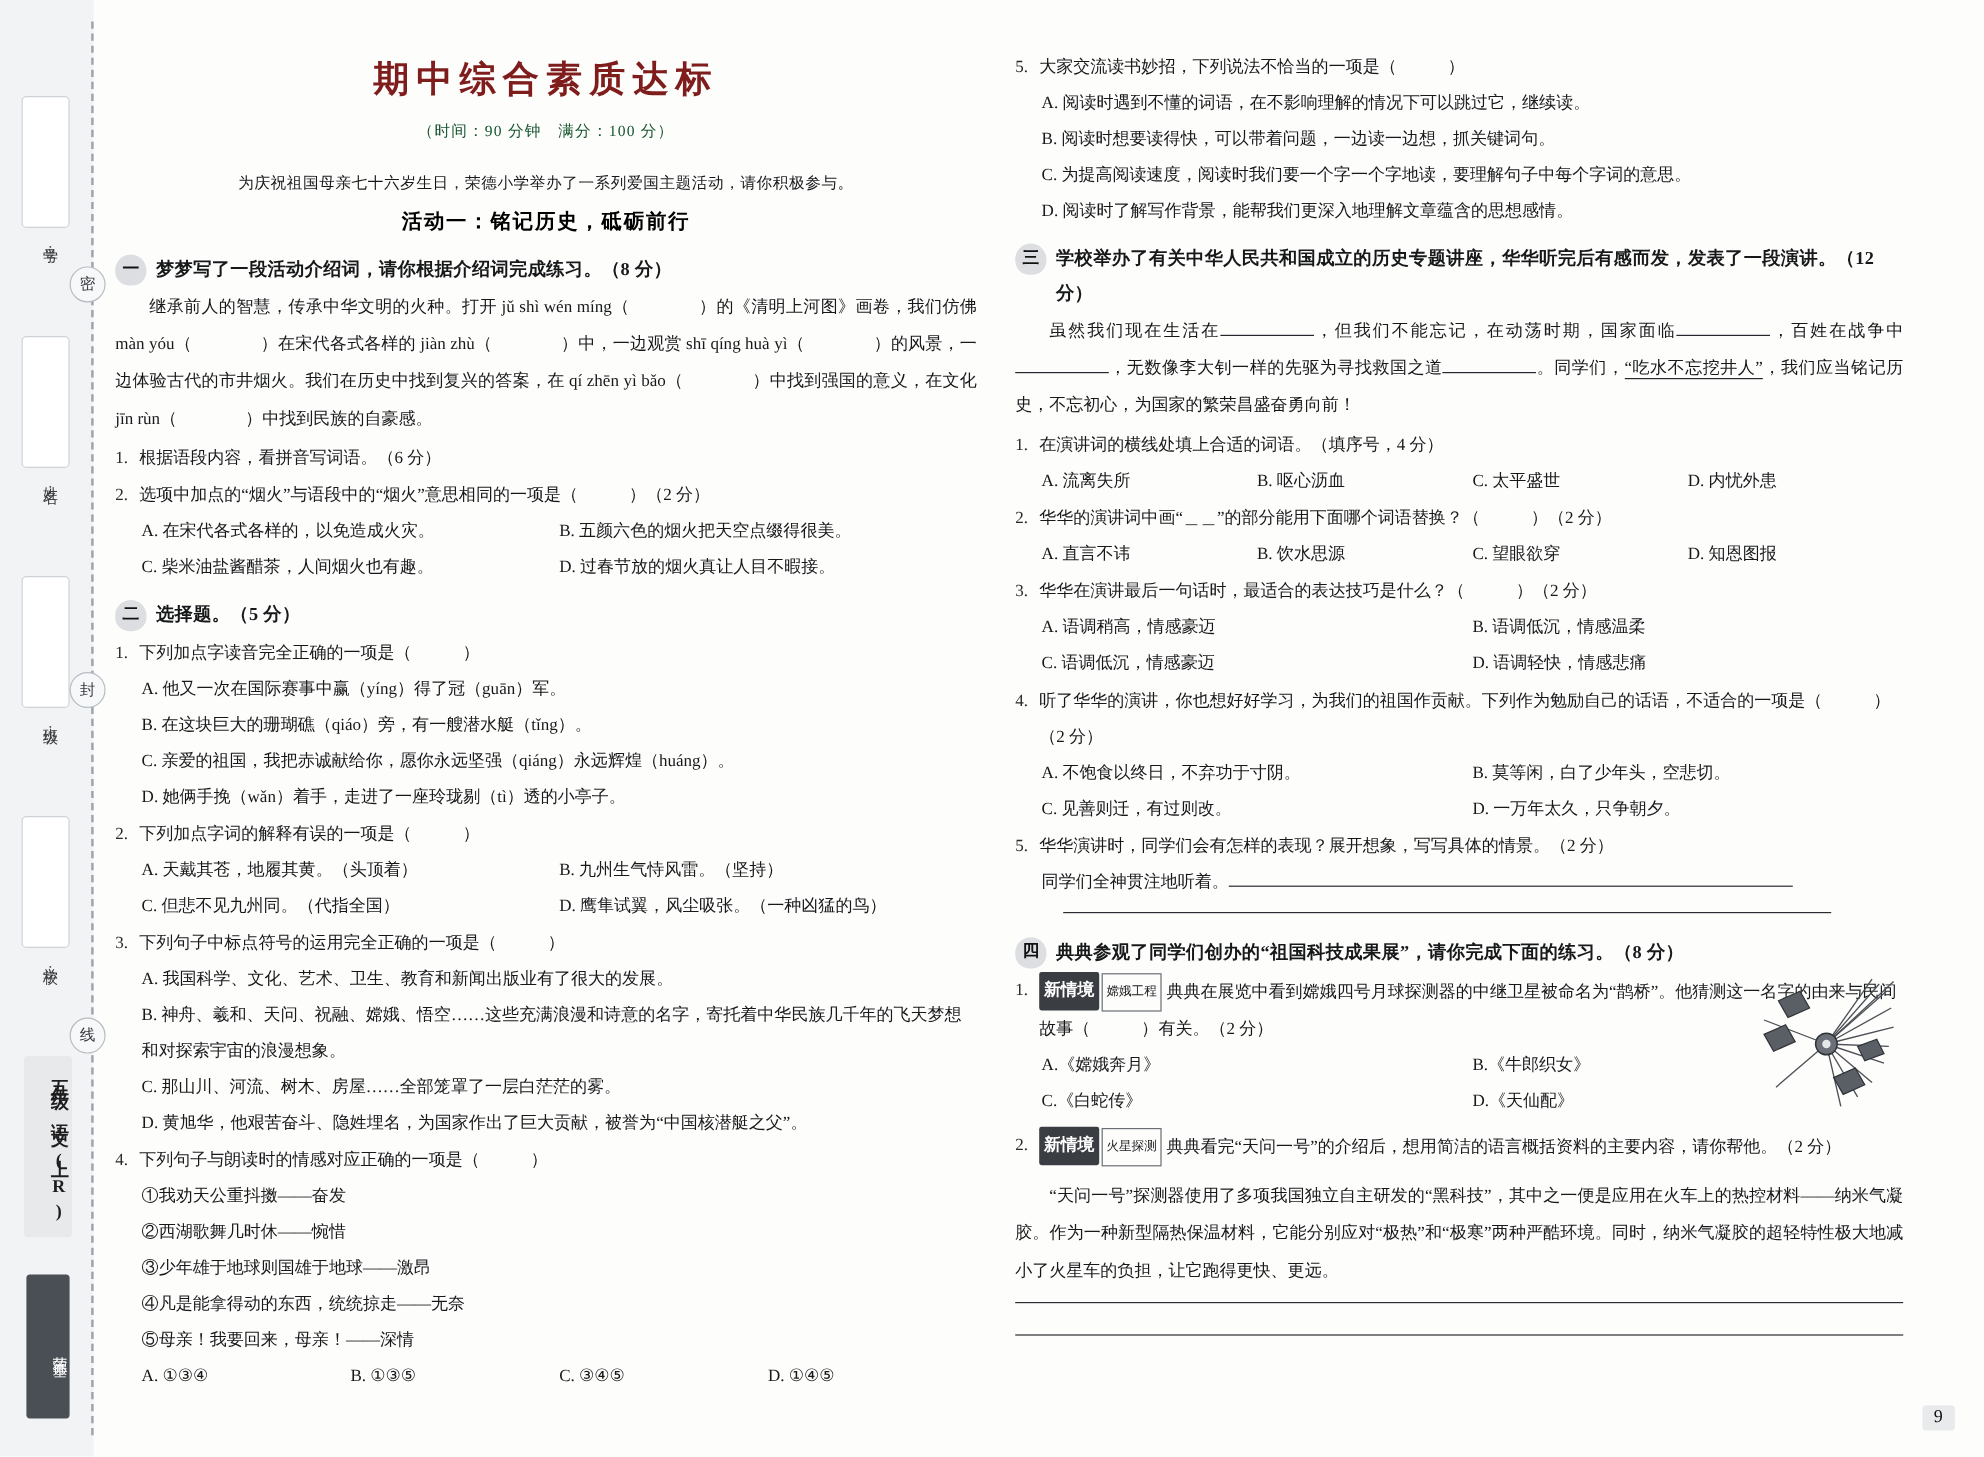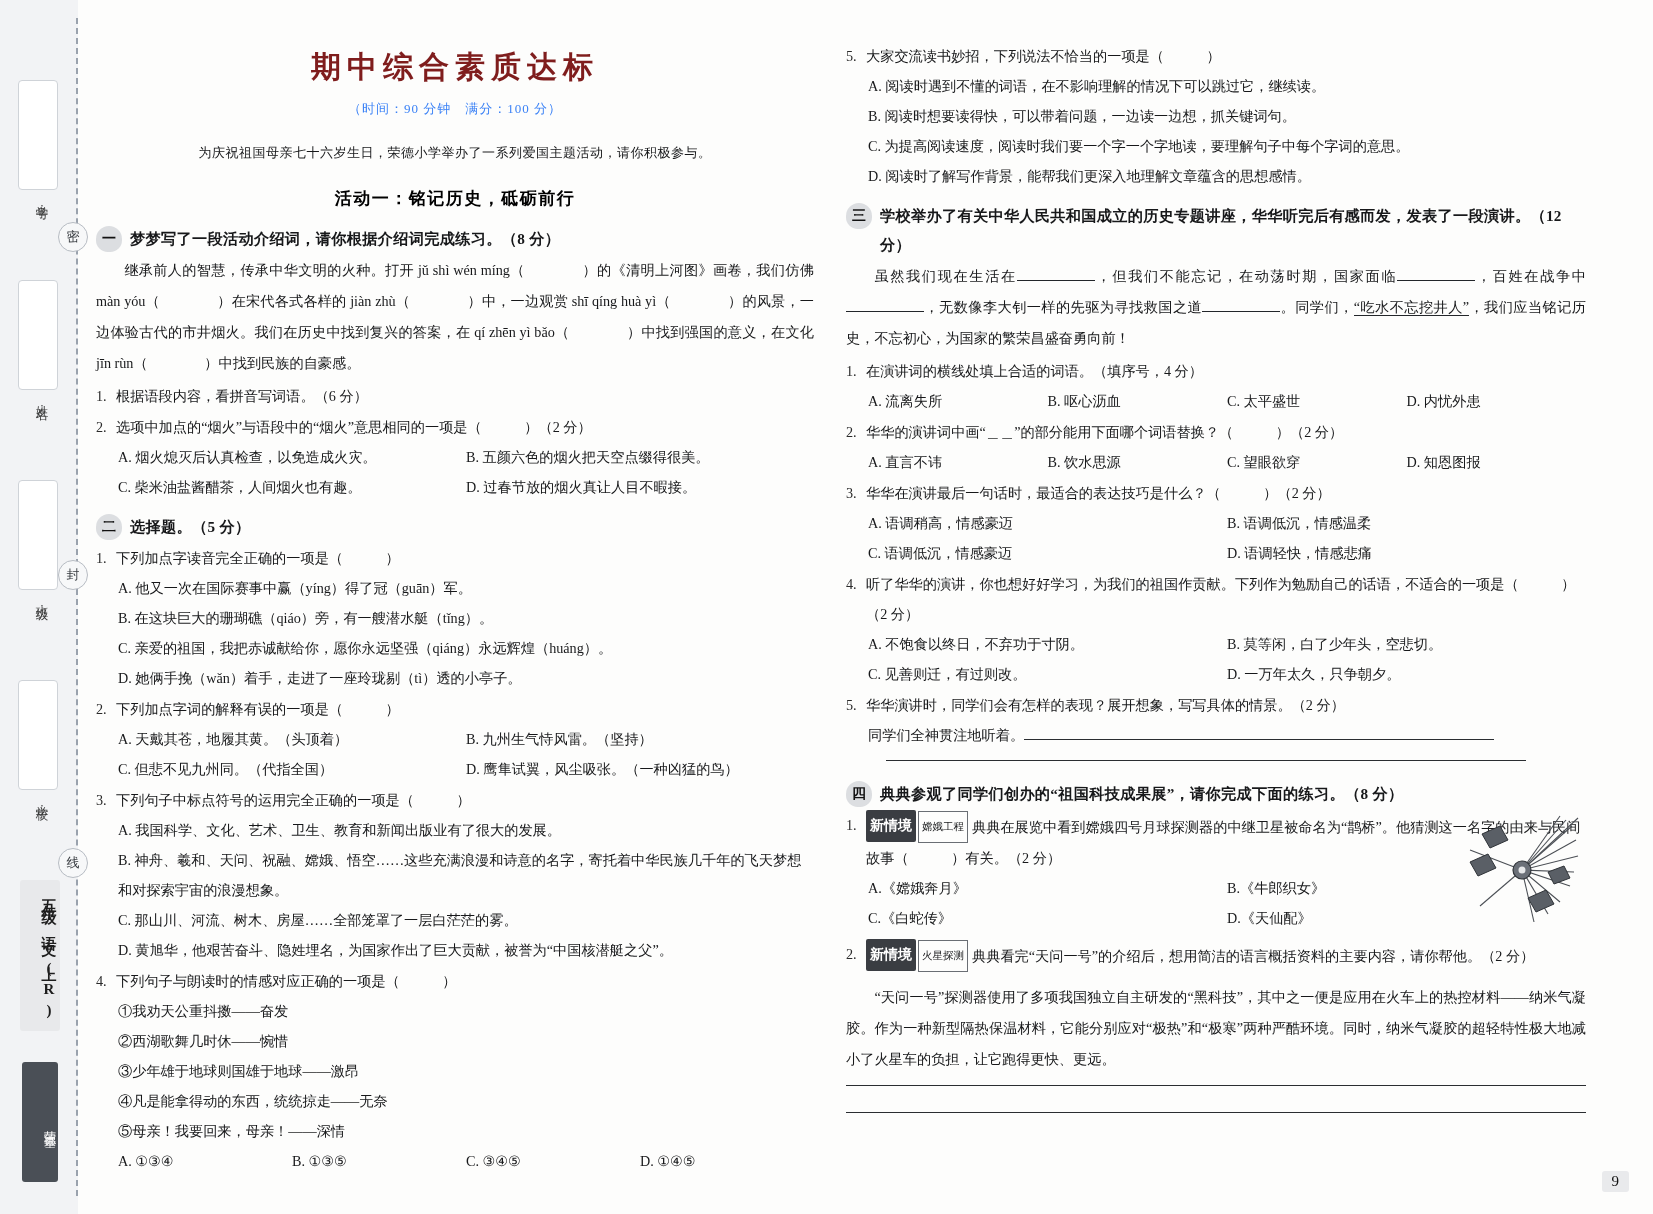--- a/index.html
+++ b/index.html
@@ -97,36 +97,36 @@
     font-size: 30px;
     font-weight: bold;
     letter-spacing: 6px;
     font-family: "DejaVu Serif", "Liberation Serif", serif;
     color: #7f1d1d;
     margin-top: 12px;
   }
   #title-sub {
     text-align: center;
     font-size: 13px;
-    color: #3b82f6;
+    color: #14532d;
     margin-top: 12px;
     letter-spacing: 1px;
   }
   #intro-line {
     margin-top: 14px;
     text-align: center;
     font-size: 13px;
     letter-spacing: .5px;
   }
   .activity-head {
     text-align: center;
     font-weight: bold;
     font-size: 17px;
     letter-spacing: 1.5px;
-    margin-top: 16px;
+    margin-top: 2px;
     margin-bottom: 8px;
     color: #000;
   }
 
   
   .sec {
     display: flex;
     align-items: flex-start;
     margin-top: 10px;
     margin-bottom: 2px;
@@ -276,21 +276,21 @@
     <div class="q">
       <div class="q-num">1.</div>
       <div class="q-body">根据语段内容，看拼音写词语。（6 分）</div>
     </div>
 
     <div class="q">
       <div class="q-num">2.</div>
       <div class="q-body">选项中加点的“烟火”与语段中的“烟火”意思相同的一项是（　　　）（2 分）</div>
     </div>
     <div class="opts">
-      <div class="opt opt-2">A. 烟火熄灭后认真检查，以免造成火灾。</div>
+      <div class="opt opt-2">A. 在宋代各式各样的，以免造成火灾。</div>
       <div class="opt opt-2">B. 五颜六色的烟火把天空点缀得很美。</div>
       <div class="opt opt-2">C. 柴米油盐酱醋茶，人间烟火也有趣。</div>
       <div class="opt opt-2">D. 过春节放的烟火真让人目不暇接。</div>
     </div>
 
     <div class="sec">
       <div class="sec-num">二</div>
       <div class="sec-text">选择题。（5 分）</div>
     </div>
 

